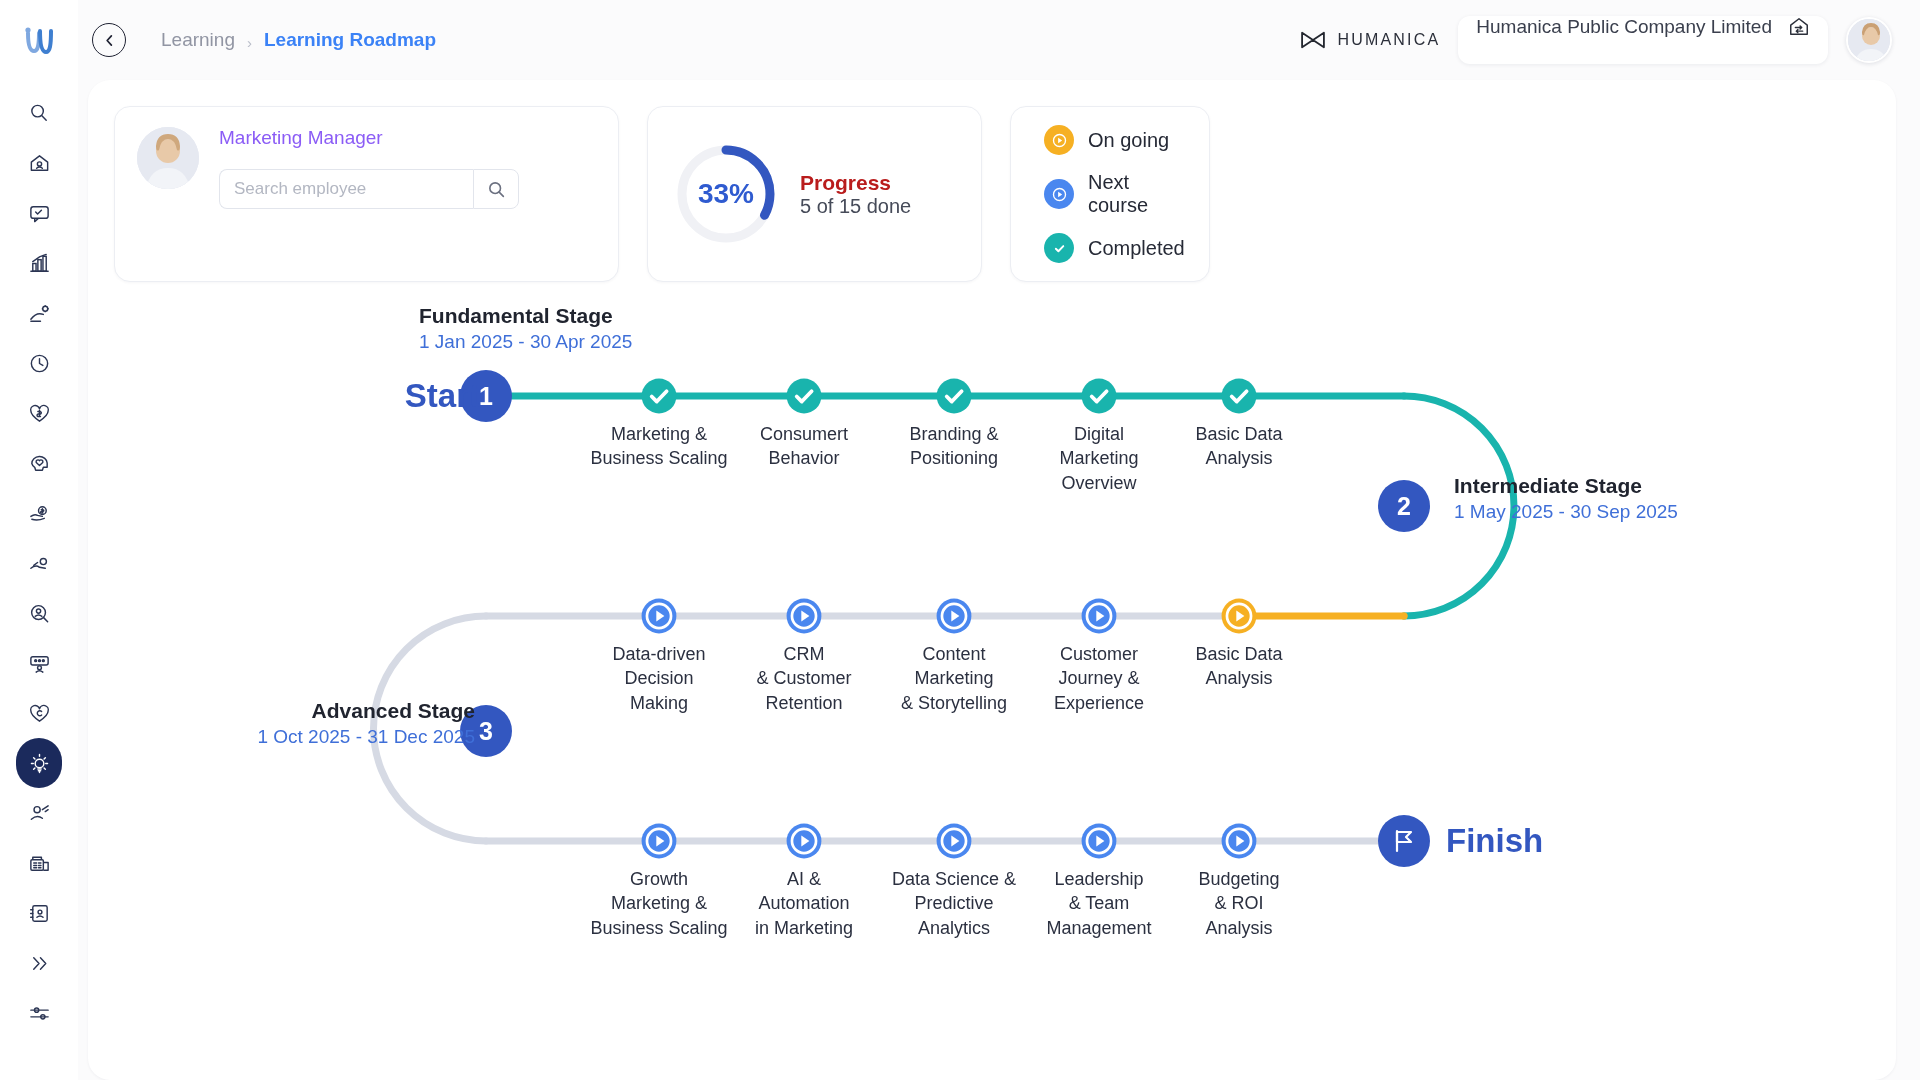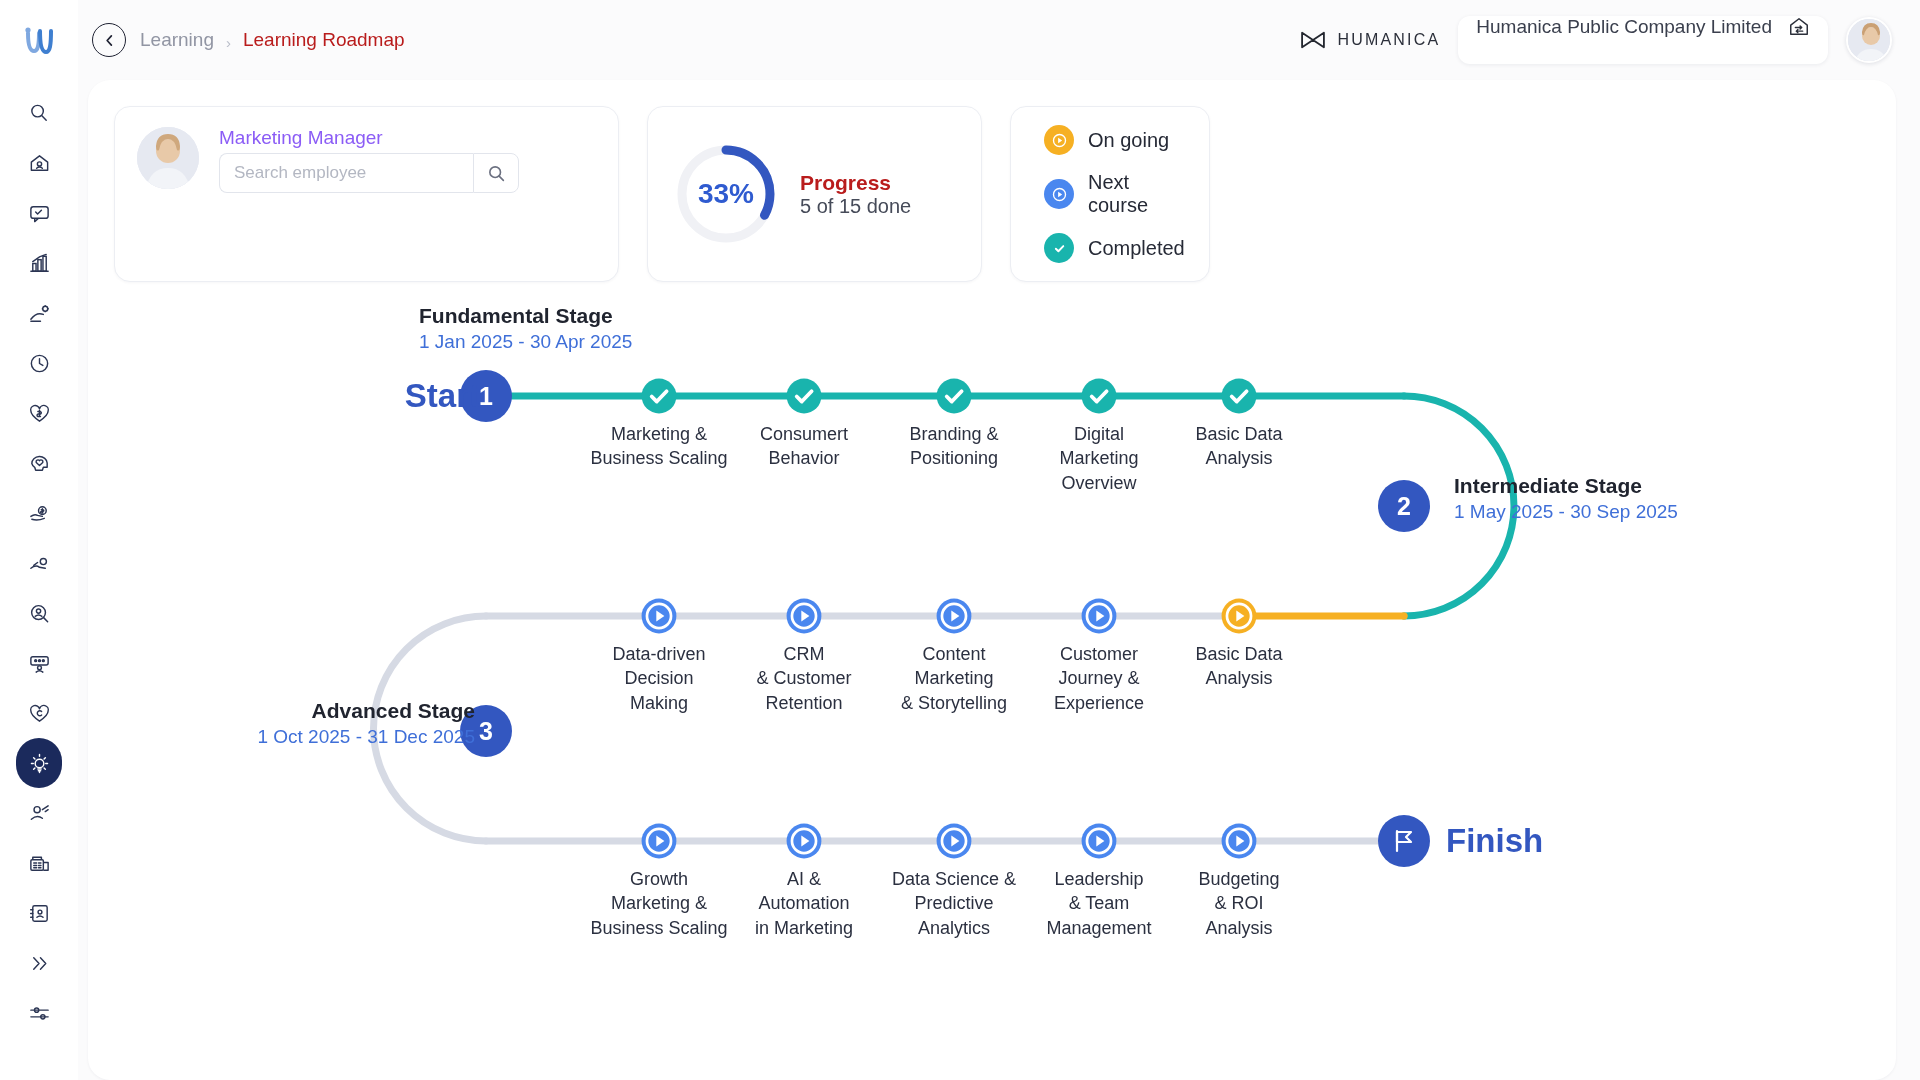--- a/index.html
+++ b/index.html
@@ -35,24 +35,24 @@
   .topbar {
     height: 80px; flex: 0 0 80px; display: flex; align-items: center;
     padding: 0 28px 0 14px; background: #fbfbfc; gap: 14px;
   }
   .back-btn {
     width: 34px; height: 34px; border-radius: 50%; border: 1.6px solid #1f2233;
     display: flex; align-items: center; justify-content: center; cursor: pointer; background: transparent;
     flex: 0 0 34px;
   }
   .back-btn svg { width: 15px; height: 15px; }
-  .breadcrumb { display: flex; align-items: flex-end; gap: 12px; font-size: 19px; margin-left: 0; }
+  .breadcrumb { display: flex; align-items: flex-end; gap: 12px; font-size: 19px; margin-left: 21px; }
   .crumb-muted { color: #9195a3; }
   .crumb-sep { color: #b9bdc9; font-size: 15px; }
-  .crumb-active { color: #b91c1c; font-weight: 400; }
+  .crumb-active { color: #3b82f6; font-weight: 700; }
   .topbar-right { margin-left: auto; display: flex; align-items: center; gap: 18px; }
   .humanica-logo { display: flex; align-items: center; gap: 10px; }
   .humanica-logo svg { width: 28px; height: 20px; }
   .humanica-word { font-size: 16px; letter-spacing: 2.2px; color: #2b2f3a; }
   .company-pill {
     background: #ffffff; border-radius: 12px; height: 48px; display: flex; align-items: flex-start;
     gap: 16px; padding: 0 18px; font-size: 19px; color: #3a3f4d; cursor: pointer;
     box-shadow: 0 1px 4px rgba(20,25,60,.07);
   }
   .company-pill svg { width: 22px; height: 22px; }
@@ -70,21 +70,21 @@
 
   .cards-row { display: flex; gap: 28px; align-items: stretch; }
   .card {
     background: #ffffff; border: 1px solid #eceef3; border-radius: 16px;
     box-shadow: 0 1px 3px rgba(20,25,60,.04);
   }
   .card-employee { width: 505px; padding: 20px 22px; display: flex; gap: 20px; align-items: flex-start; }
   .emp-avatar { width: 62px; height: 62px; border-radius: 50%; overflow: hidden; background: #e4e8f1; flex: 0 0 62px; }
   .emp-name { font-size: 24px; color: #20242f; font-weight: 400; letter-spacing: .2px; }
   .emp-role { font-size: 19px; color: #8b5cf6; }
-  .search-wrap { margin-top: 4px; display: flex; height: 40px; width: 300px; }
+  .search-wrap { margin-top: 20px; display: flex; height: 40px; width: 300px; }
   .search-input {
     flex: 1; border: 1px solid #e2e5ec; border-right: none; border-radius: 8px 0 0 8px;
     padding: 0 14px; font-size: 17px; color: #3a3f4d; outline: none; font-family: "Liberation Sans", sans-serif;
     background: #fff;
   }
   .search-input::placeholder { color: #b3b7c2; }
   .search-btn {
     width: 46px; border: 1px solid #e2e5ec; border-radius: 0 8px 8px 0; background: #fff;
     display: flex; align-items: center; justify-content: center; cursor: pointer;
   }

